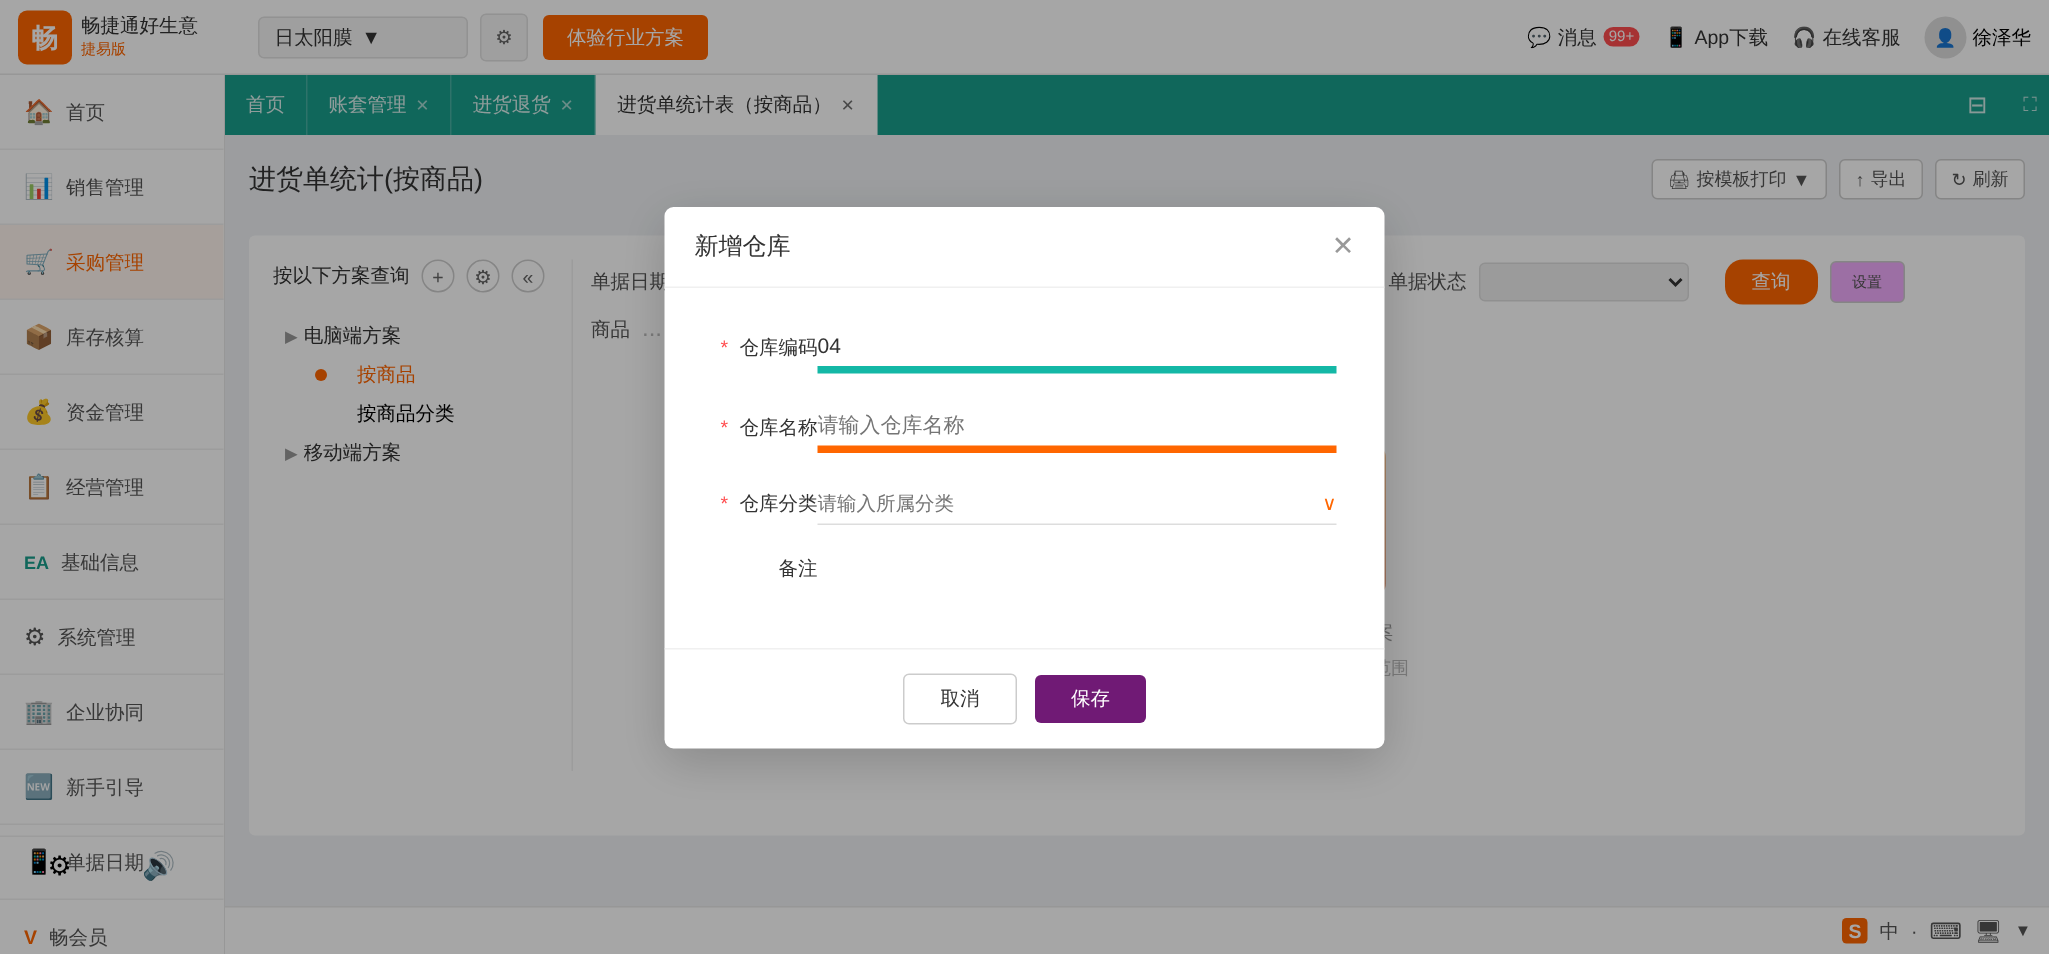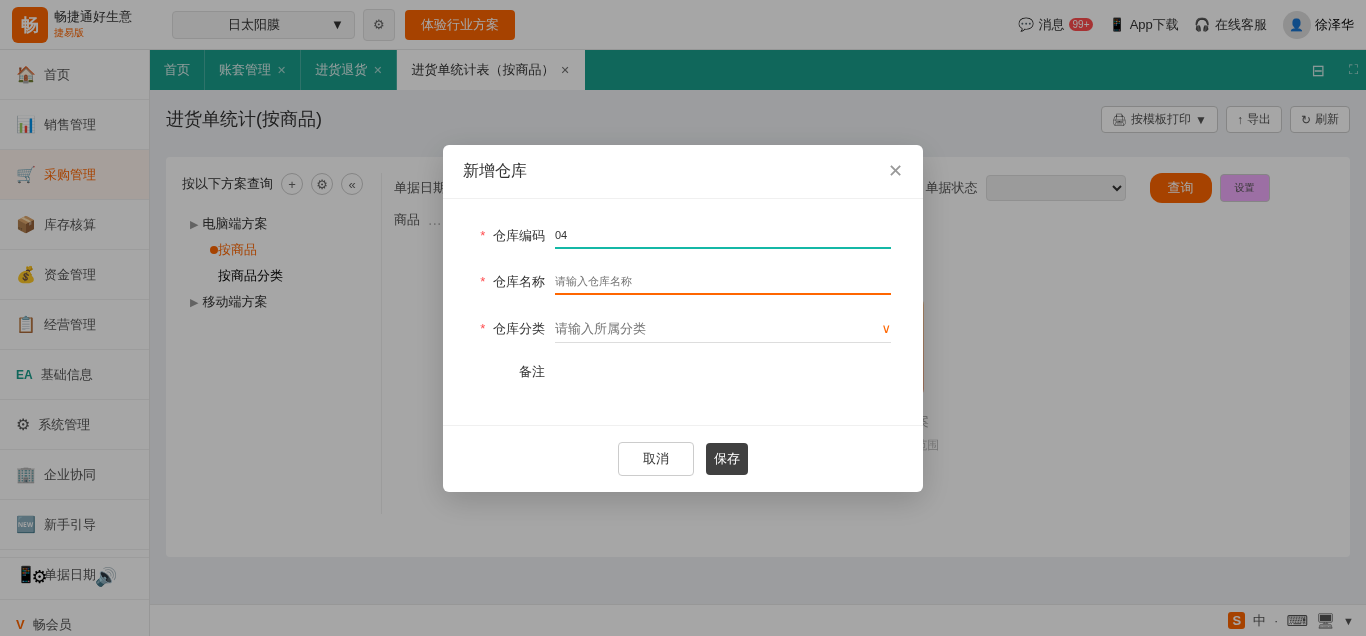--- a/index.html
+++ b/index.html
@@ -30,21 +30,21 @@
     }
     .logo-text { font-size: 13px; color: #333; line-height: 1.3; }
     .logo-sub { font-size: 10px; color: #ff6600; }
     .store-selector {
       margin-left: 10px;
       display: flex; align-items: center; gap: 6px;
       background: #f5f5f5; border: 1px solid #e0e0e0;
       border-radius: 4px; padding: 4px 10px;
       cursor: pointer; min-width: 140px;
     }
-    .store-selector span { color: #333; font-size: 13px; margin-left: 45px; }
+    .store-selector span { color: #333; font-size: 13px; }
     .trial-btn {
       margin-left: 10px;
       background: #ff6600; color: white;
       border: none; border-radius: 4px;
       padding: 6px 16px; cursor: pointer; font-size: 13px;
     }
     .gear-btn {
       margin-left: 8px;
       width: 32px; height: 32px;
       background: #f5f5f5; border: 1px solid #e0e0e0;
@@ -116,21 +116,21 @@
     .query-btn {
       width: 22px; height: 22px; border: 1px solid #ccc; border-radius: 50%;
       display: flex; align-items: center; justify-content: center; cursor: pointer; color: #666;
     }
 
     .scheme-tree { padding: 8px 0; }
     .tree-item { display: flex; align-items: center; gap: 4px; padding: 4px 8px; cursor: pointer; }
     .tree-item .arrow { color: #999; font-size: 11px; }
     .tree-item .tree-label { font-size: 13px; color: #333; }
     .tree-sub { padding-left: 20px; }
-    .tree-sub-item { display: flex; align-items: center; gap: 0; padding: 4px 8px; cursor: pointer; }
+    .tree-sub-item { display: flex; align-items: center; gap: 20px; padding: 4px 8px; cursor: pointer; }
     .tree-sub-item.active .tree-label { color: #ff6600; }
     .tree-sub-item .active-dot { width: 8px; height: 8px; background: #ff6600; border-radius: 50%; }
 
     .right-toolbar {
       display: flex; align-items: center; gap: 8px; justify-content: flex-end; margin-bottom: 12px;
     }
     .print-btn, .export-btn, .refresh-btn {
       display: flex; align-items: center; gap: 4px;
       border: 1px solid #ccc; border-radius: 4px;
       padding: 4px 10px; cursor: pointer; font-size: 12px; background: #fff; color: #555;
@@ -166,45 +166,44 @@
     .dialog-footer {
       display: flex; align-items: center; justify-content: center; gap: 12px;
       padding: 16px 20px; border-top: 1px solid #f0f0f0;
     }
 
     .field-row {
       display: flex; align-items: center; margin-bottom: 20px;
     }
     .field-label {
       min-width: 70px; font-size: 13px; color: #333; text-align: right;
-      margin-right: 10px;
     }
     .required-star { color: #ff4d4f; margin-right: 4px; }
     .field-input {
-      flex: 1; border: none; border-bottom: 2px solid #14b8a6;
-      padding: 6px 0; font-size: 11px; color: #333; outline: none;
+      flex: 1; border: none; border-bottom: 5px solid #14b8a6;
+      padding: 6px 0; font-size: 14px; color: #333; outline: none;
       background: transparent;
     }
     .field-input.active { border-bottom-color: #ff6600; }
     .field-select-row {
       flex: 1; display: flex; align-items: center; justify-content: space-between;
       border-bottom: 1px solid #ddd; padding: 6px 0;
     }
     .field-select-row input {
       border: none; outline: none; font-size: 13px; color: #999; background: transparent; flex: 1;
     }
     .field-select-row .chevron { color: #ff6600; }
 
     .cancel-btn {
       border: 1px solid #ccc; border-radius: 4px;
       padding: 7px 24px; cursor: pointer; font-size: 13px; background: #fff; color: #333;
     }
     .save-btn {
-      background: #404040; color: white; border: none; border-radius: 4px;
-      padding: 7px 8px; cursor: pointer; font-size: 13px;
+      background: #701a75; color: white; border: none; border-radius: 4px;
+      padding: 7px 24px; cursor: pointer; font-size: 13px;
     }
 
     
     .bottom-bar {
       position: fixed; bottom: 0; left: 0; right: 0; height: 32px;
       background: #fff; border-top: 1px solid #e8e8e8;
       display: flex; align-items: center; justify-content: flex-end;
       padding: 0 12px; gap: 8px; z-index: 97;
     }
     .bottom-icon { font-size: 18px; cursor: pointer; }

